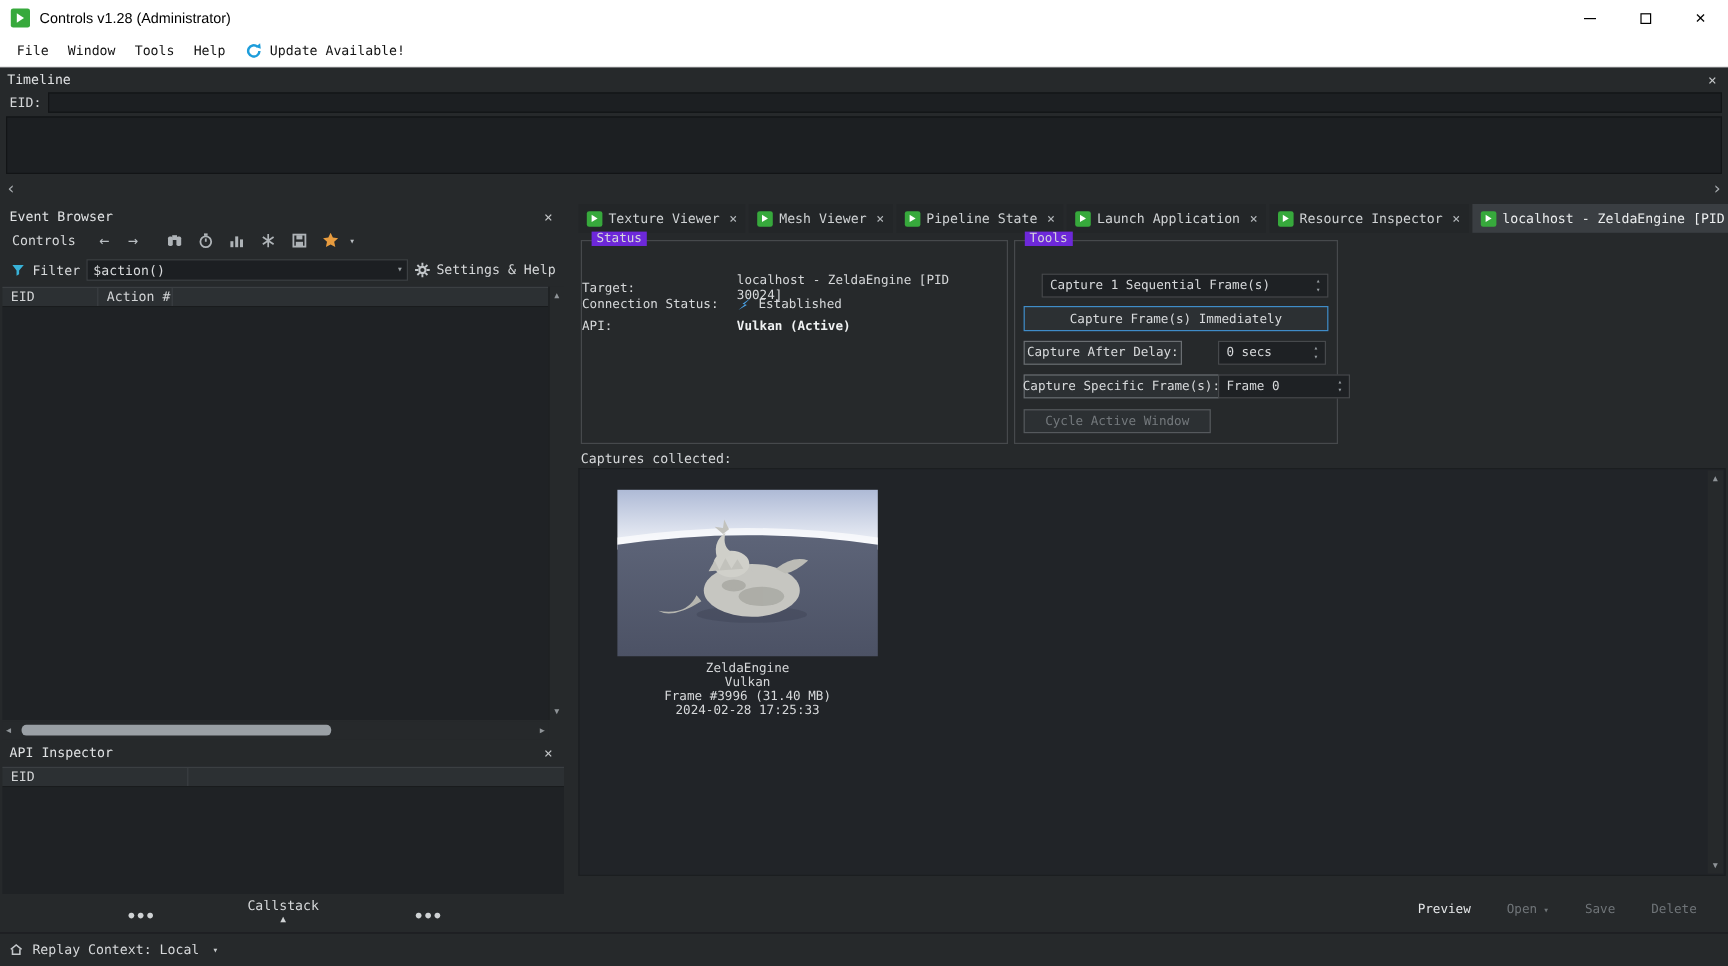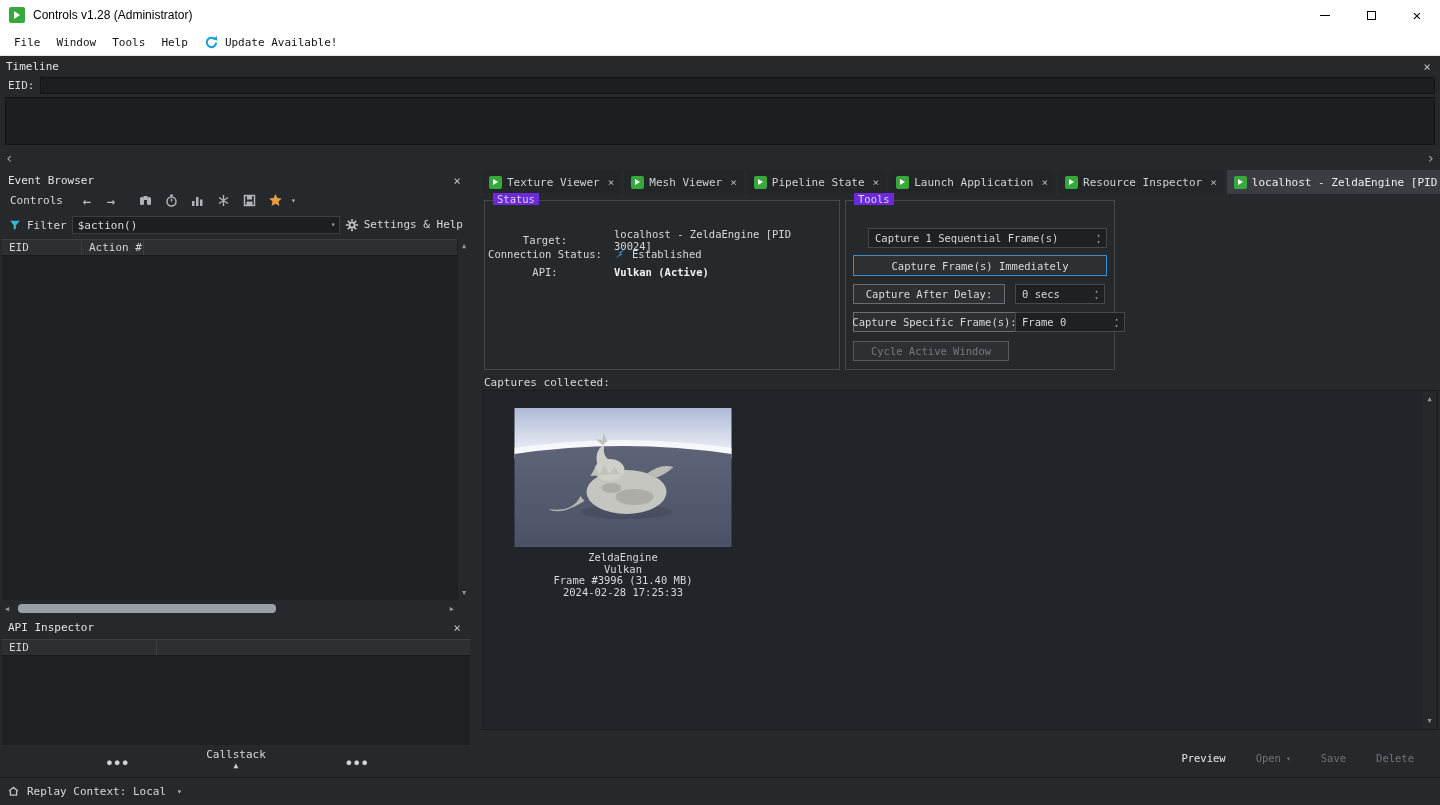--- a/index.html
+++ b/index.html
@@ -85,32 +85,32 @@
   .right{position:absolute;left:482px;top:170px;width:956px;height:607px}
   .tabbar{position:absolute;left:0;top:0;height:24px;display:flex;gap:3px}
   .tab{display:flex;align-items:center;gap:5px;height:24px;padding:0 7px;background:#232628;color:#cfd2d4;white-space:nowrap}
   .tab.active{background:#3a3e42;color:#eceeef}
   .tab-close{font-size:11px;color:#b4b8bb;margin-left:3px}
 
   .group{position:absolute;border:1px solid #46494c}
   .gtitle{position:absolute;top:-8px;left:8px;background:#6d28d9;padding:0 4px;color:#d6d8da}
   .g-status{left:2px;top:30px;width:356px;height:170px;font-size:10.5px}
   .srow{position:absolute;left:0;right:8px;display:flex;align-items:center}
-  .srow .lbl{width:120px;text-align:center;margin-right:9px;flex:none}
+  .srow .lbl{width:120px;text-align:left;margin-right:9px;flex:none}
   .srow.r1{top:27px}.srow.r2{top:46px}.srow.r3{top:65px}
   .bold{font-weight:bold;color:#eff1f2}
   .conn-val{display:flex;align-items:center;gap:5px}
 
   .g-tools{left:363px;top:30px;width:270px;height:170px;font-size:10.5px}
   .field{background:#1e2124;border:1px solid #46494c;display:flex;align-items:center;padding:0 16px 0 6px;position:absolute;white-space:nowrap}
   .spin{position:absolute;right:1px;top:0;bottom:0;width:13px;display:flex;flex-direction:column;align-items:center;justify-content:center;gap:1px;color:#9aa0a4;font-size:6px;line-height:1}
   .combo{left:22px;top:27px;right:7px;height:20px}
   .btn{background:#2c3033;border:1px solid #6a6e72;color:#d8dadc;display:flex;align-items:center;justify-content:center;position:absolute;white-space:nowrap}
   .btn-primary{left:7px;top:54px;right:7px;height:21px;border:1px solid var(--accent-blue)}
-  .btn-delay{left:7px;top:83px;width:152px;height:20px}
+  .btn-delay{left:7px;top:83px;width:132px;height:20px}
   .spin-delay{left:169px;top:83px;width:90px;height:20px}
   .btn-frame{left:7px;top:111px;width:163px;height:20px}
   .spin-frame{left:169px;top:111px;width:110px;height:20px}
   .btn-cycle{left:7px;top:140px;width:156px;height:20px;color:#74797d;border-color:#55595d}
 
   .cap-label{position:absolute;left:2px;top:206px}
   .cap-box{position:absolute;left:0;top:220px;width:956px;height:340px;background:#212428;border:1px solid #1b1e20}
   .cap-vscroll{top:1px;bottom:1px;right:1px}
   .card{position:absolute;left:31px;top:17px;width:218px;text-align:center;font-size:10.5px;line-height:11.5px}
   .thumb{width:218px;height:139px;margin-bottom:5px}

